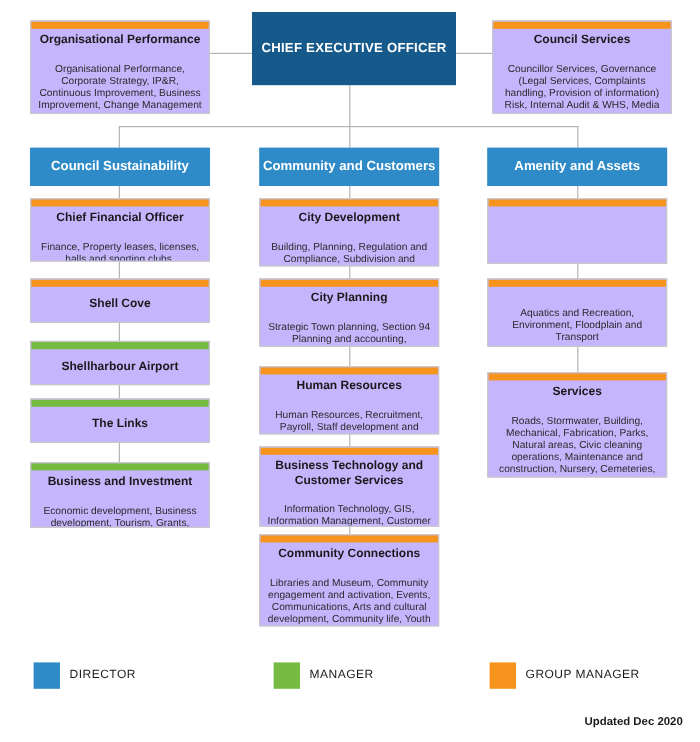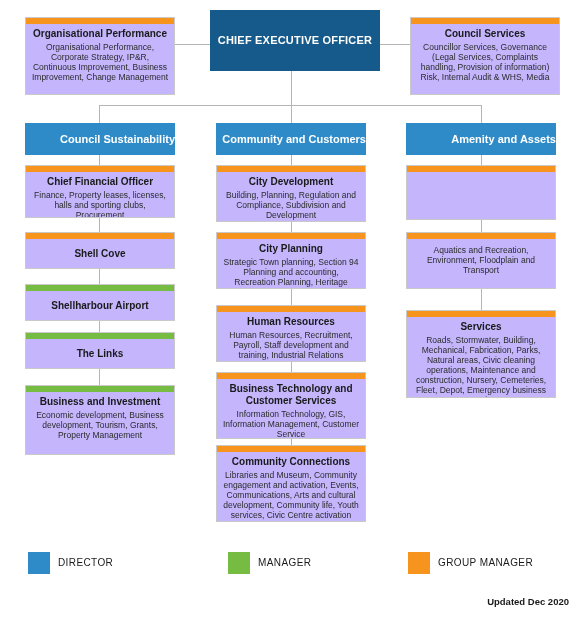--- a/index.html
+++ b/index.html
@@ -48,21 +48,21 @@
     color: #1a1a1a;
     line-height: 12px;
     display: block;
   }
   .node-desc {
     font-size: 8.5px;
     font-weight: normal;
     color: #2b2b2b;
     line-height: 10px;
     display: block;
-    margin-top: 2px;
+    margin-top: 12px;
   }
 
   
   .ceo {
     position: absolute;
     box-sizing: border-box;
     background: #155a8a;
     color: #ffffff;
     display: flex;
     align-items: center;
@@ -75,21 +75,21 @@
   }
 
   
   .director {
     position: absolute;
     box-sizing: border-box;
     background: #2e8bc8;
     color: #ffffff;
     display: flex;
     align-items: center;
-    justify-content: flex-end;
+    justify-content: center;
     text-align: center;
     font-size: 11px;
     font-weight: bold;
     line-height: 13px;
   }
 
   
   .line {
     position: absolute;
     background: #b5b5b5;
@@ -189,21 +189,21 @@
     </div>
   </div>
 
   <div class="node" style="left:25px; top:332px; width:150px; height:37px;">
     <span class="accent accent-green"></span>
     <div class="node-body" style="padding-top:9px;">
       <span class="node-title">The Links</span>
     </div>
   </div>
 
-  <div class="node" style="left:25px; top:385px; width:150px; height:70px;">
+  <div class="node" style="left:25px; top:385px; width:150px; height:55px;">
     <span class="accent accent-green"></span>
     <div class="node-body">
       <span class="node-title">Business and Investment</span>
       <span class="node-desc">Economic development, Business development, Tourism, Grants, Property Management</span>
     </div>
   </div>
 
   <div class="director" style="left:216px; top:123px; width:150px; height:32px;">
     <span>Community and Customers</span>
   </div>

